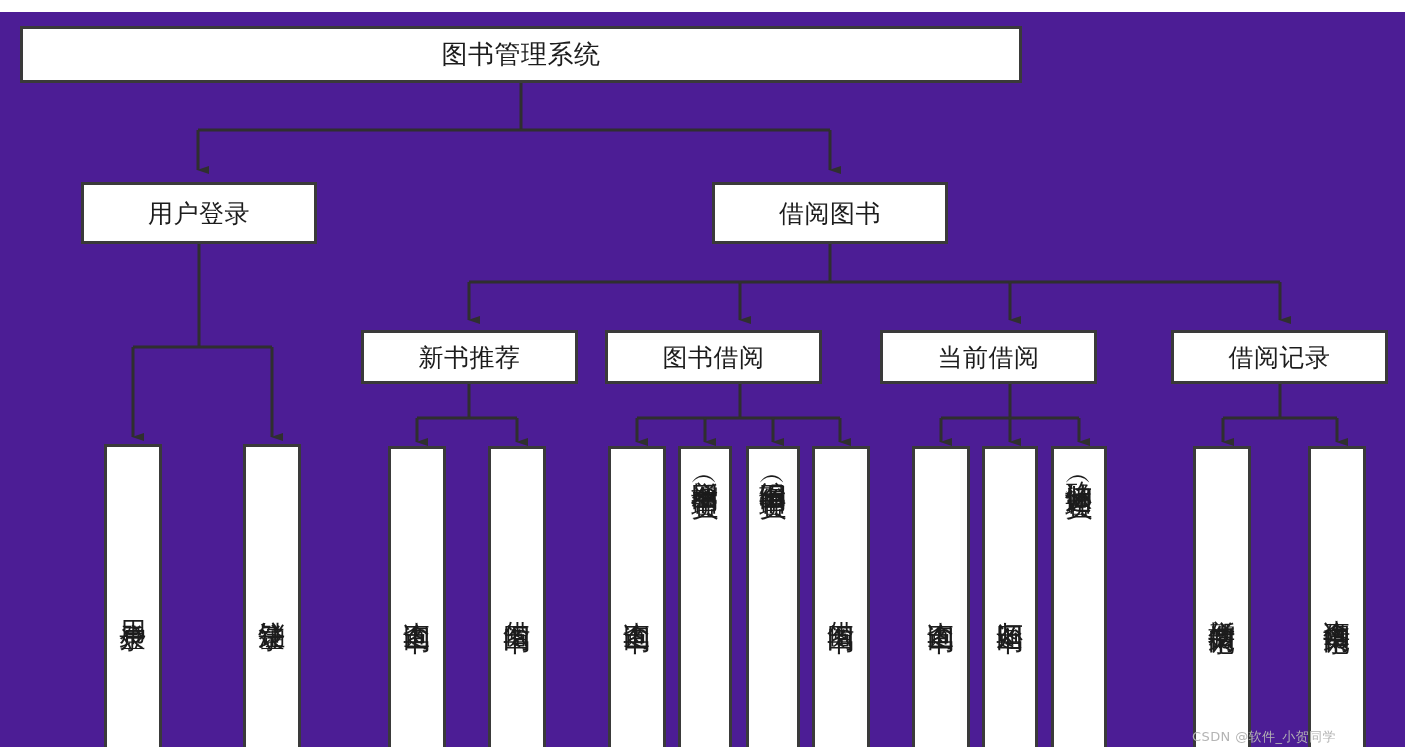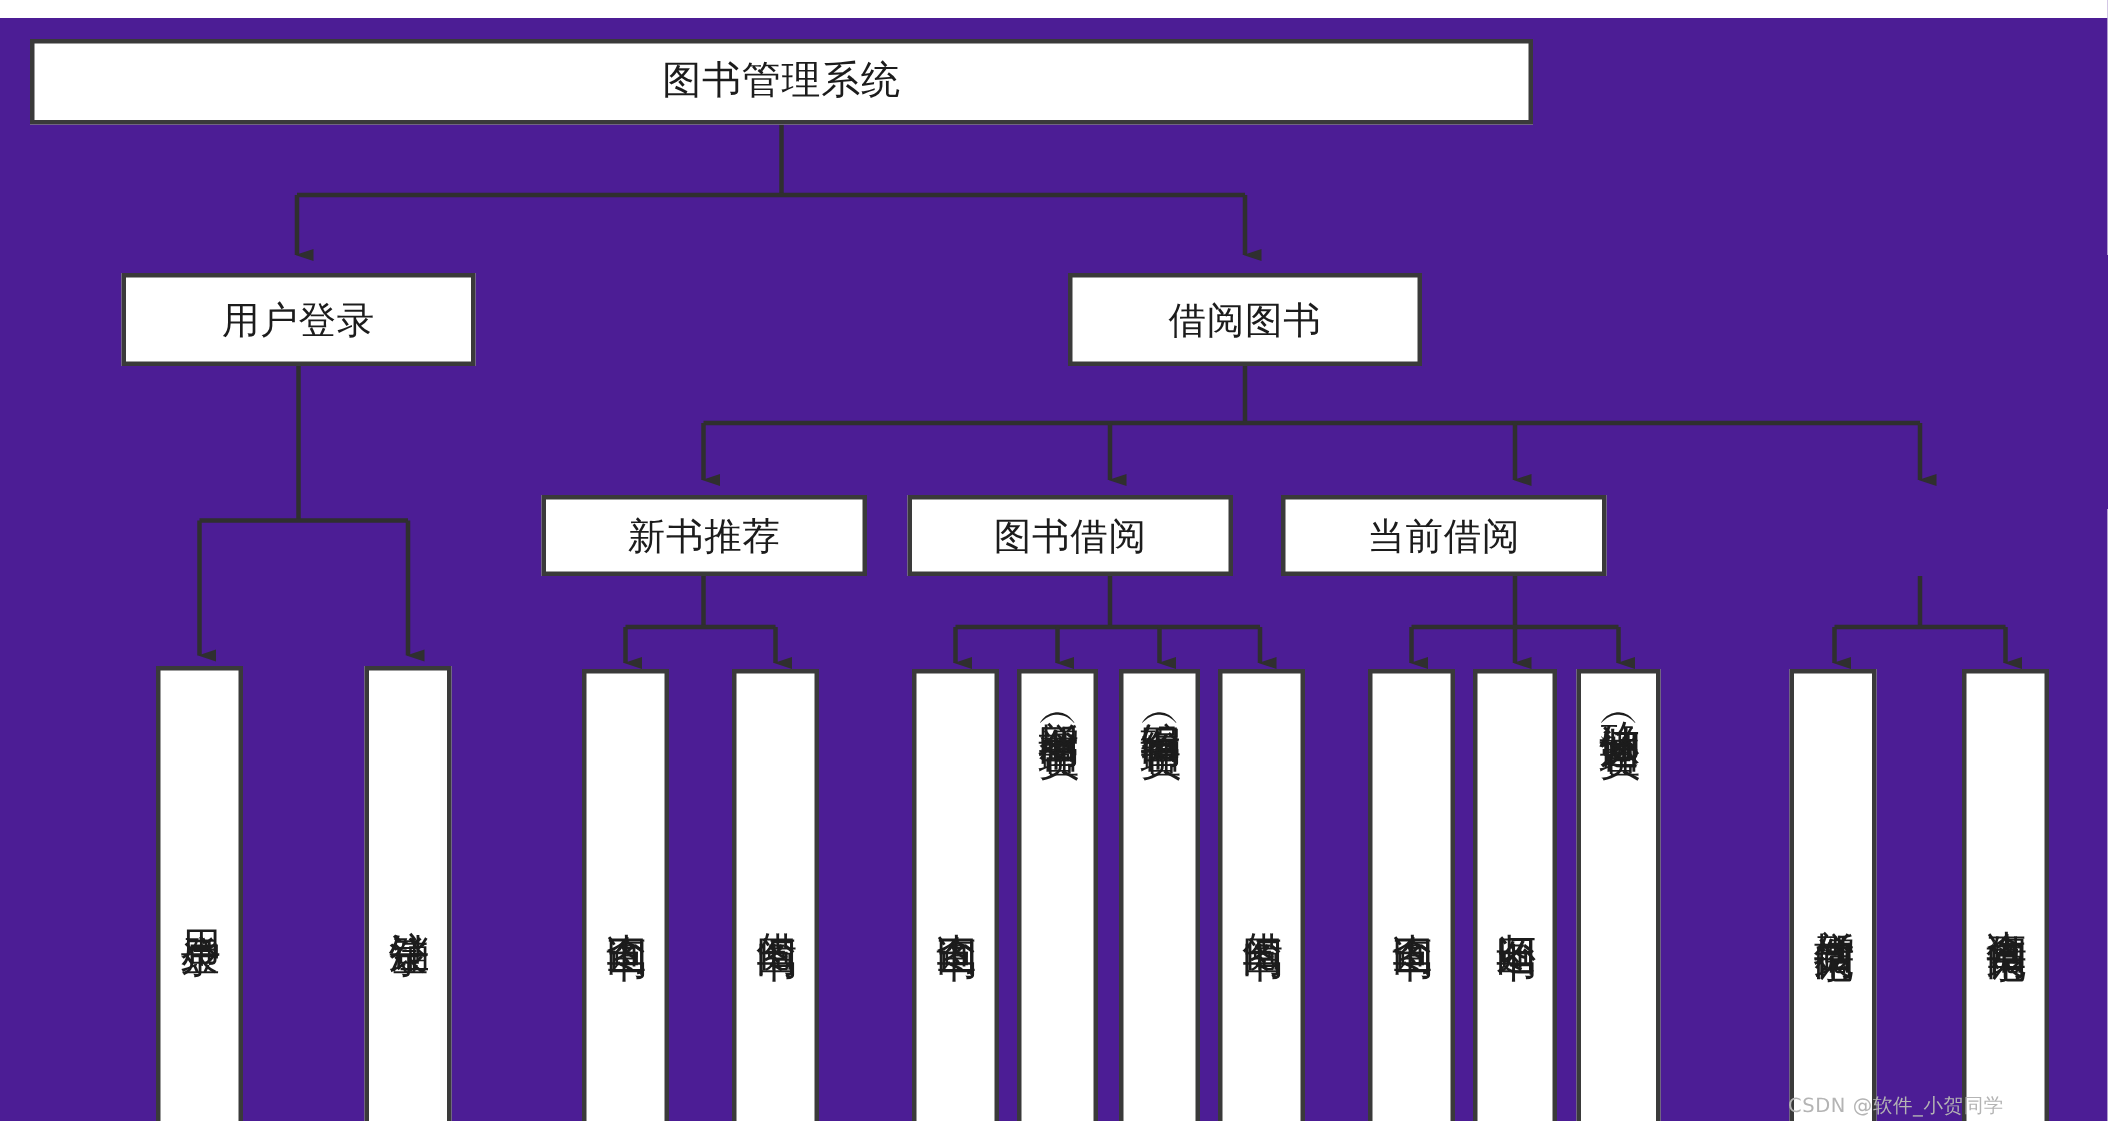--- a/index.html
+++ b/index.html
@@ -137,22 +137,25 @@
   <div class="node horizontal" style="left:712px; top:170px; width:236px; height:62px;">
     <span class="label">借阅图书</span>
   </div>
 
   <div class="node horizontal" style="left:361px; top:318px; width:217px; height:54px;">
     <span class="label">新书推荐</span>
   </div>
   <div class="node horizontal" style="left:605px; top:318px; width:217px; height:54px;">
     <span class="label">图书借阅</span>
   </div>
-  <div class="node horizontal" style="left:854px; top:318px; width:217px; height:54px;">
+  <div class="node horizontal" style="left:880px; top:318px; width:217px; height:54px;">
     <span class="label">当前借阅</span>
+  </div>
+  <div class="node horizontal" style="left:1171px; top:318px; width:217px; height:54px;">
+    <span class="label">借阅记录</span>
   </div>
 
   <div class="node vertical centered" style="left:104px; top:432px; width:58px; height:308px;">
     <span class="label">用户登录</span>
   </div>
   <div class="node vertical centered" style="left:243px; top:432px; width:58px; height:308px;">
     <span class="label">注销登录</span>
   </div>
 
   <div class="node vertical centered" style="left:388px; top:434px; width:58px; height:306px;">

